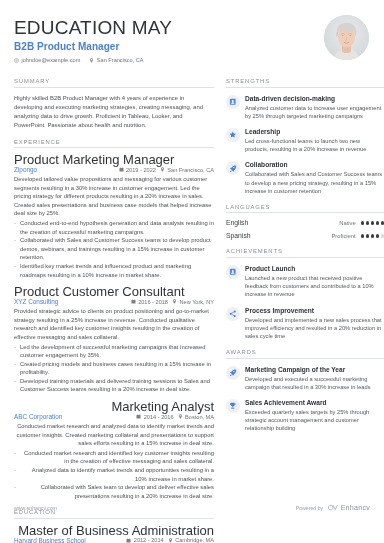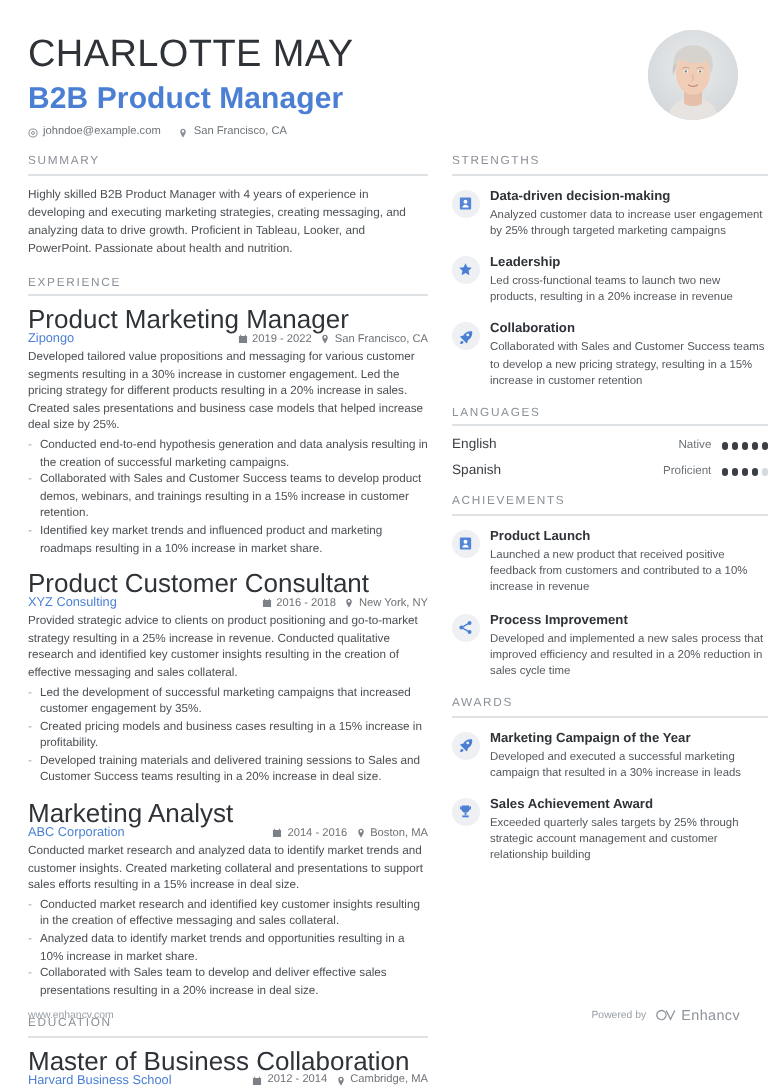--- a/index.html
+++ b/index.html
@@ -12,21 +12,21 @@
   }
   .page { position: relative; width: 384px; height: 543px; padding: 14px 14px 0 14px; }
 
   
   .header { display: flex; align-items: flex-start; justify-content: space-between; height: 58px; }
   .hdr-left { padding-top: 3px; }
   .name {
     font-size: 19px; font-weight: 400; letter-spacing: .2px;
     color: #2f3338; line-height: 22px; white-space: nowrap;
   }
-  .role { font-size: 15px; font-weight: 700; color: #4a7fd4; margin-top: 2px; letter-spacing: .05px; }
+  .role { font-size: 10px; font-weight: 700; color: #4a7fd4; margin-top: 2px; letter-spacing: .05px; }
   .contacts { display: flex; gap: 9px; margin-top: 5px; }
   .contact { display: flex; align-items: center; gap: 2.5px; font-size: 5.6px; color: #6d7276; }
   .contact svg { width: 5px; height: 5px; display: block; }
   .avatar {
     width: 45px; height: 45px; border-radius: 50%;
     overflow: hidden; flex: none; margin-top: 1px; margin-right: 1px;
     background: #d9dbdd; position: relative;
   }
   .avatar svg { width: 100%; height: 100%; display: block; }
 
@@ -39,21 +39,21 @@
     font-size: 5.9px; letter-spacing: .85px; color: #8b9097;
     text-transform: uppercase; padding-bottom: 2.5px;
     border-bottom: 1px solid #dfe2e5; margin-bottom: 6px;
   }
   .sec { margin-bottom: 9px; }
 
   .para { font-size: 5.9px; line-height: 9px; color: #4c5054; }
 
   
   .entry { margin-bottom: 7px; }
-  .entry:last-child { margin-bottom: 0; }
+  .entry:last-child { margin-bottom: 0; text-align: right; }
   .e-title { font-size: 13px; color: #2f3338; line-height: 11px; margin-bottom: 1px; }
   .e-meta { display: flex; align-items: center; gap: 4px; margin-bottom: 2px; }
   .e-org { font-size: 6.4px; color: #4a7fd4; font-weight: 400; }
   .e-spacer { flex: 1 1 auto; }
   .e-bit { display: flex; align-items: center; gap: 2.5px; font-size: 5.6px; color: #6d7276; white-space: nowrap; }
   .e-bit svg { width: 5px; height: 5px; display: block; flex: none; }
   .e-desc { font-size: 5.85px; line-height: 8.6px; color: #4c5054; }
   .bullets { margin-top: 1px; }
   .bullet { display: flex; gap: 4px; font-size: 5.85px; line-height: 8.6px; color: #4c5054; }
   .bullet .dash { color: #9aa0a6; flex: none; line-height: 8.6px; }
@@ -92,21 +92,21 @@
   .brand svg { width: 11px; height: 7px; display: block; }
   .brand-name { font-size: 7.2px; color: #8d9298; letter-spacing: .2px; }
 </style>
 </head>
 <body>
 
 <div class="page">
 
   <div class="header">
     <div class="hdr-left">
-      <div class="name">CHARLOTTE MAY</div>
+      <div class="name">EDUCATION MAY</div>
       <div class="role">B2B Product Manager</div>
       <div class="contacts">
         <div class="contact">
           <span>
             <svg viewBox="0 0 16 16" fill="none" stroke="#8b9097" stroke-width="1.6">
                 <circle cx="8" cy="8" r="6.5"></circle>
                 <circle cx="8" cy="8" r="2.4"></circle>
               </svg>
           </span>
           <span>johndoe@example.com</span>
@@ -283,21 +283,21 @@
                 </div>
               </div>
             </div>
           </div>
       </div>
 
       <div class="sec">
         <div class="sec-title">EDUCATION</div>
         <div id="edu-list">
             <div class="entry edu-entry">
-              <div class="e-title">Master of Business Collaboration</div>
+              <div class="e-title">Master of Business Administration</div>
               <div class="e-meta">
                 <span class="e-org">Harvard Business School</span>
                 <span class="e-spacer"></span>
                 <div class="e-bit">
                   <span>
                     <svg viewBox="0 0 16 16" fill="#7c8188">
                       <rect x="1.5" y="3" width="13" height="11.5" rx="1"></rect>
                       <rect x="3.5" y="0.8" width="1.6" height="3.4" rx=".6"></rect>
                       <rect x="10.9" y="0.8" width="1.6" height="3.4" rx=".6"></rect>
                     </svg>

